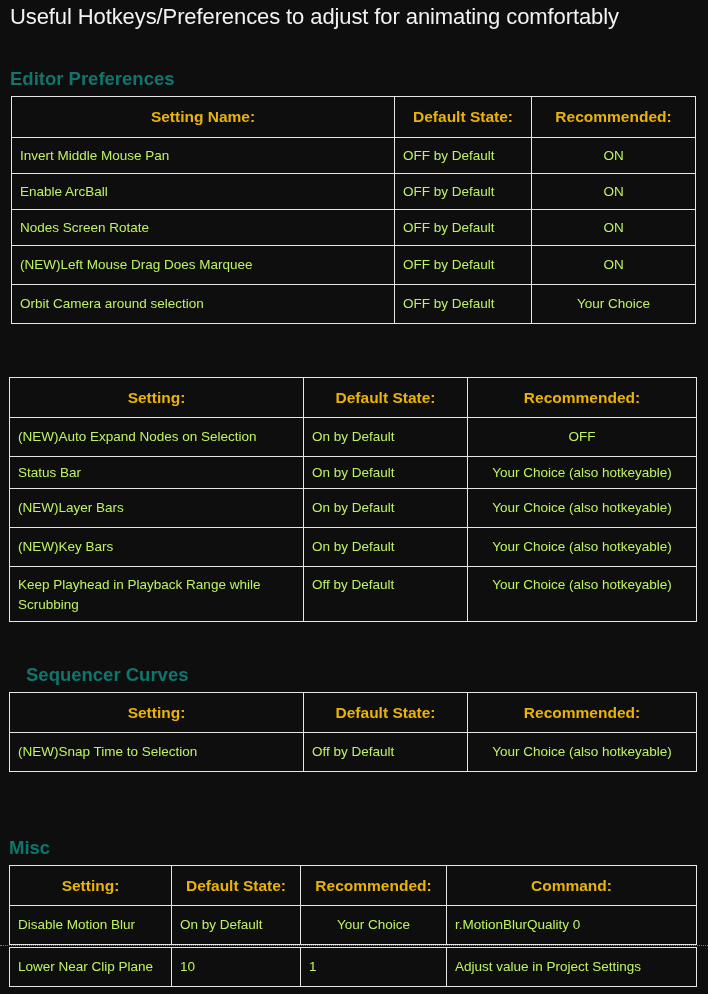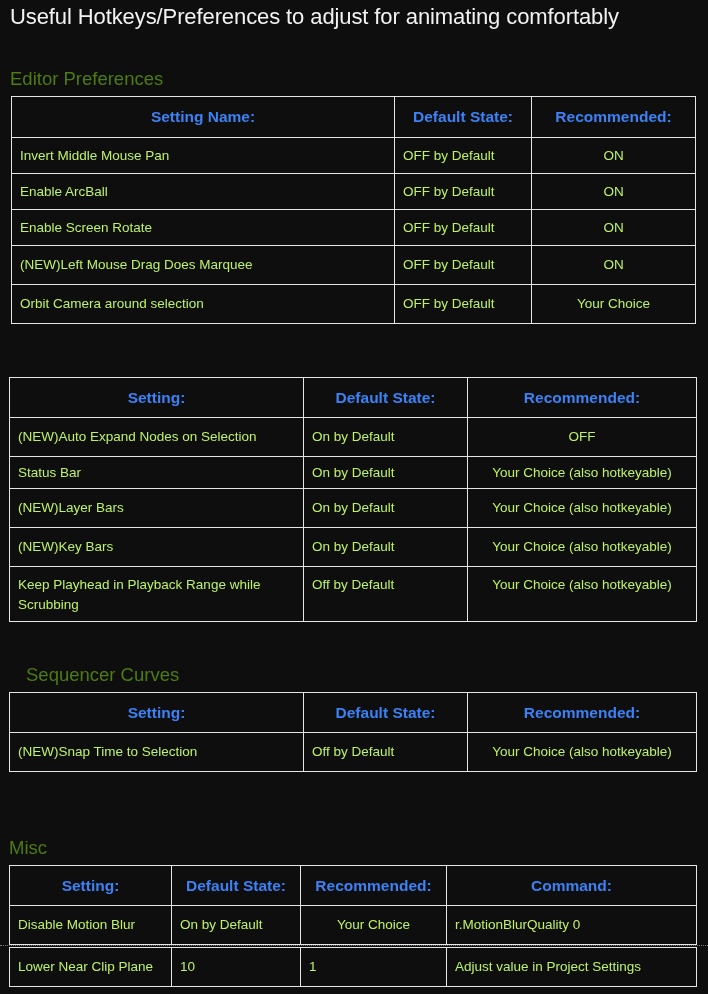--- a/index.html
+++ b/index.html
@@ -21,22 +21,22 @@
       top: 4px;
       font-size: 22px;
       color: #f2f2f2;
       white-space: nowrap;
       letter-spacing: -0.1px;
       text-align: center;
     }
     .section-title {
       position: absolute;
       font-size: 18.5px;
-      font-weight: normal;
-      color: #4d7c0f;
+      font-weight: bold;
+      color: #0f766e;
       white-space: nowrap;
     }
     table.t {
       position: absolute;
       border-collapse: collapse;
       table-layout: fixed;
       background: #0e0e0e;
     }
     table.t td, table.t th {
       border: 1.5px solid #e6e6e6;
@@ -44,21 +44,21 @@
       font-size: 13.5px;
       color: #bef264;
       text-align: left;
       vertical-align: middle;
       overflow: hidden;
       line-height: 20px;
     }
     table.t th {
       font-size: 15.5px;
       font-weight: bold;
-      color: #3b82f6;
+      color: #eab308;
       text-align: center;
     }
     table.t td.c { text-align: center; }
     table.t td.top { vertical-align: top; padding-top: 8px; }
     .seam {
       position: absolute;
       left: 0;
       top: 945px;
       width: 708px;
       height: 0;
@@ -87,21 +87,21 @@
     <td>Invert Middle Mouse Pan</td>
     <td>OFF by Default</td>
     <td class="c">ON</td>
   </tr>
   <tr style="height:36px">
     <td>Enable ArcBall</td>
     <td>OFF by Default</td>
     <td class="c">ON</td>
   </tr>
   <tr style="height:36px">
-    <td>Enable Screen Rotate</td>
+    <td>Nodes Screen Rotate</td>
     <td>OFF by Default</td>
     <td class="c">ON</td>
   </tr>
   <tr style="height:39px">
     <td>(NEW)Left Mouse Drag Does Marquee</td>
     <td>OFF by Default</td>
     <td class="c">ON</td>
   </tr>
   <tr style="height:39px">
     <td>Orbit Camera around selection</td>

